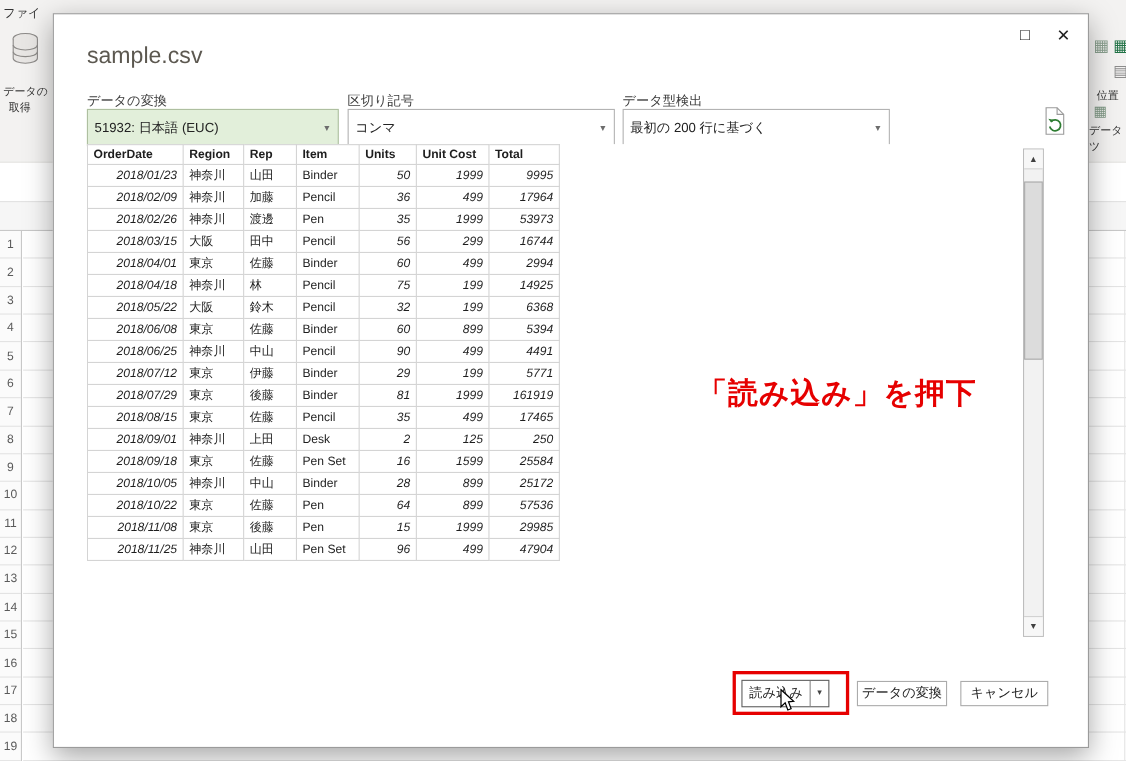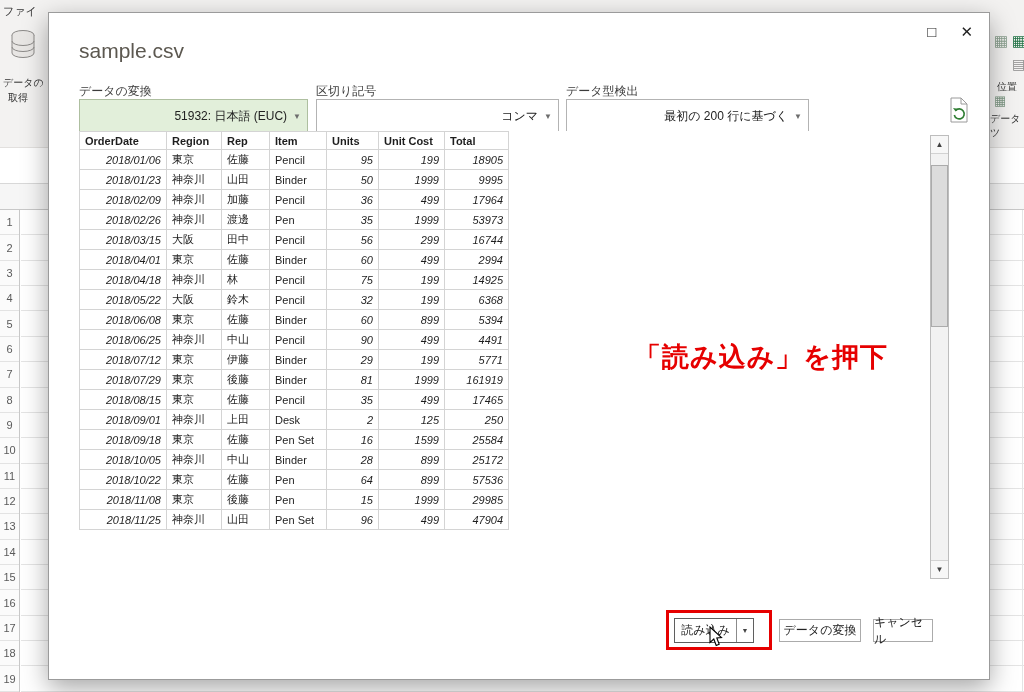--- a/index.html
+++ b/index.html
@@ -39,21 +39,21 @@
   
   .dialog { position:absolute; left:48px; top:12px; width:942px; height:668px; background:#fff; border:1px solid #9b9b9b; box-shadow:0 8px 24px rgba(0,0,0,.35); z-index:10; }
   .win-controls { position:absolute; top:10px; right:16px; display:flex; gap:24px; font-size:15px; color:#222; }
   .win-controls span { cursor:default; }
   .dlg-title { position:absolute; left:30px; top:26px; font-size:21px; color:#5c5850; }
 
   .fld-label { position:absolute; top:70px; font-size:12px; color:#3c3c3c; }
   .lbl-source { left:30px; } .lbl-delim { left:267px; } .lbl-type { left:517px; }
 
   .combo { position:absolute; top:86px; height:22px; border:1px solid #b3b3b3; background:#fff;
-           display:flex; align-items:center; justify-content:flex-end; padding:16px 6px; font-size:12px; color:#222; }
+           display:flex; align-items:center; justify-content:space-between; padding:16px 6px; font-size:12px; color:#222; }
   .combo-source { left:30px; width:229px; background:#e2efda; border-color:#aebfa0; }
   .combo-delim { left:267px; width:243px; }
   .combo-type { left:517px; width:243px; }
   .combo .arrow { font-size:8px; color:#6d6d6d; margin-left:6px; }
 
   .refresh-icon { position:absolute; left:898px; top:84px; width:24px; height:26px; }
 
   .preview { position:absolute; left:30px; top:118px; width:851px; height:468px; overflow:hidden; background:#fff; }
   .preview-table { border-collapse:collapse; table-layout:fixed; font-size:11px; color:#1e1e1e; }
   .preview-table th, .preview-table td { border:1px solid #d4d4d4; padding:2px 5px; height:18px; overflow:hidden; white-space:nowrap; }
@@ -70,21 +70,21 @@
   .annotation { position:absolute; left:585px; top:326px; font-size:27px; font-weight:bold; color:#e60000; letter-spacing:1px; }
 
   .load-highlight { position:absolute; left:617px; top:597px; width:106px; height:40px; border:3px solid #e60000; }
   .btn { position:absolute; border:1px solid #8b8b8b; background:#fff; font-size:12px; color:#222;
          display:flex; align-items:center; justify-content:center; }
   .btn-load { left:625px; top:605px; width:80px; height:25px; padding:0; border-color:#5f5f5f; }
   .btn-load .main { flex:1; text-align:center; }
   .btn-load .split-arrow { width:17px; height:100%; display:flex; align-items:center; justify-content:center;
                            border-left:1px solid #8b8b8b; font-size:7px; color:#444; }
   .btn-transform { left:730px; top:606px; width:82px; height:23px; border-color:#ababab;text-align:center; }
-  .btn-cancel { left:824px; top:606px; width:60px; height:23px; border-color:#ababab; }
+  .btn-cancel { left:824px; top:606px; width:80px; height:23px; border-color:#ababab; }
 
   .cursor { position:absolute; left:708px; top:626px; z-index:50; }
 </style>
 </head>
 <body>
 
 <div>
   <div class="ribbon-band">
     <div class="file-tab">ファイ</div>
     <div class="db-icon">
@@ -212,29 +212,20 @@
             <th>Region</th>
             <th>Rep</th>
             <th>Item</th>
             <th>Units</th>
             <th>Unit Cost</th>
             <th>Total</th>
           </tr>
         </thead>
       <tbody>
           <tr>
-            <td class="c-date">2018/01/06</td>
-            <td class="c-text">東京</td>
-            <td class="c-text">佐藤</td>
-            <td class="c-text">Pencil</td>
-            <td class="c-num">95</td>
-            <td class="c-num">199</td>
-            <td class="c-num">18905</td>
-          </tr>
-          <tr>
             <td class="c-date">2018/01/23</td>
             <td class="c-text">神奈川</td>
             <td class="c-text">山田</td>
             <td class="c-text">Binder</td>
             <td class="c-num">50</td>
             <td class="c-num">1999</td>
             <td class="c-num">9995</td>
           </tr>
           <tr>
             <td class="c-date">2018/02/09</td>

